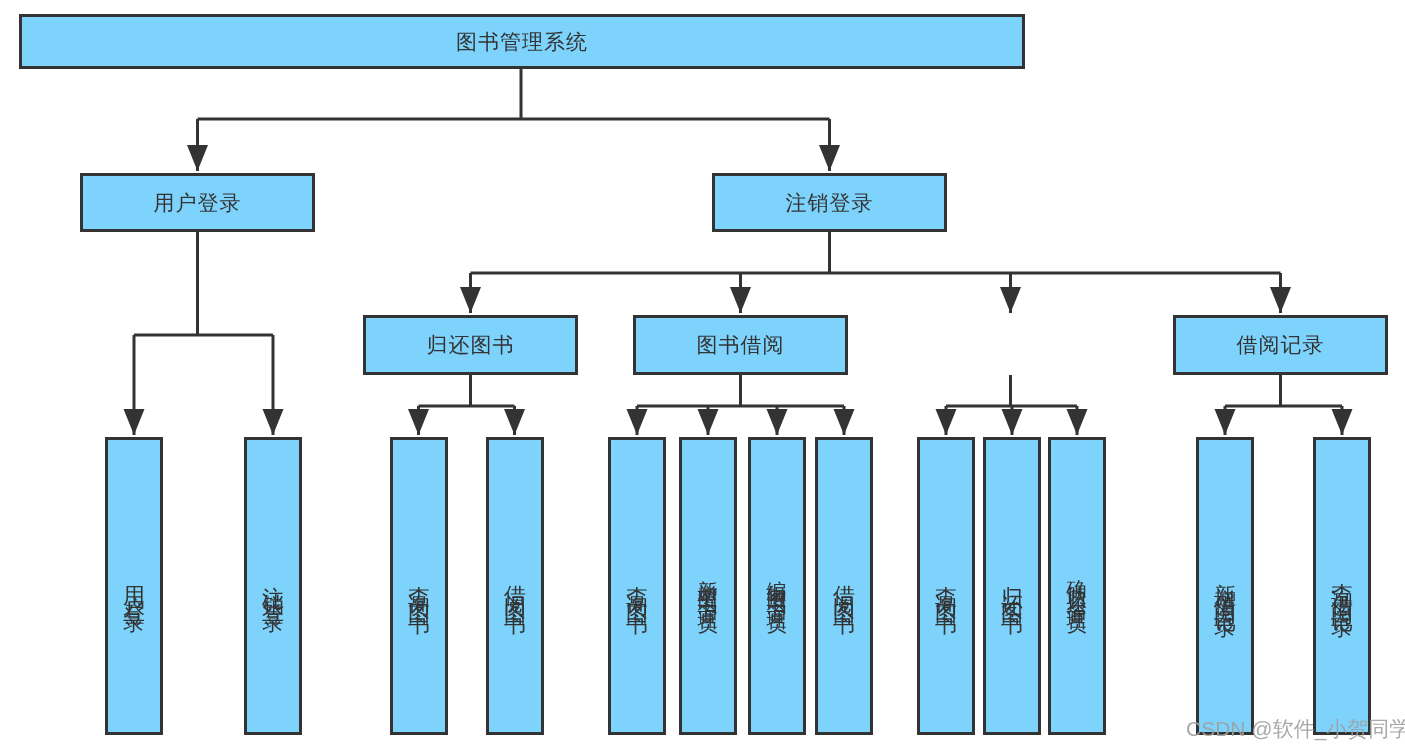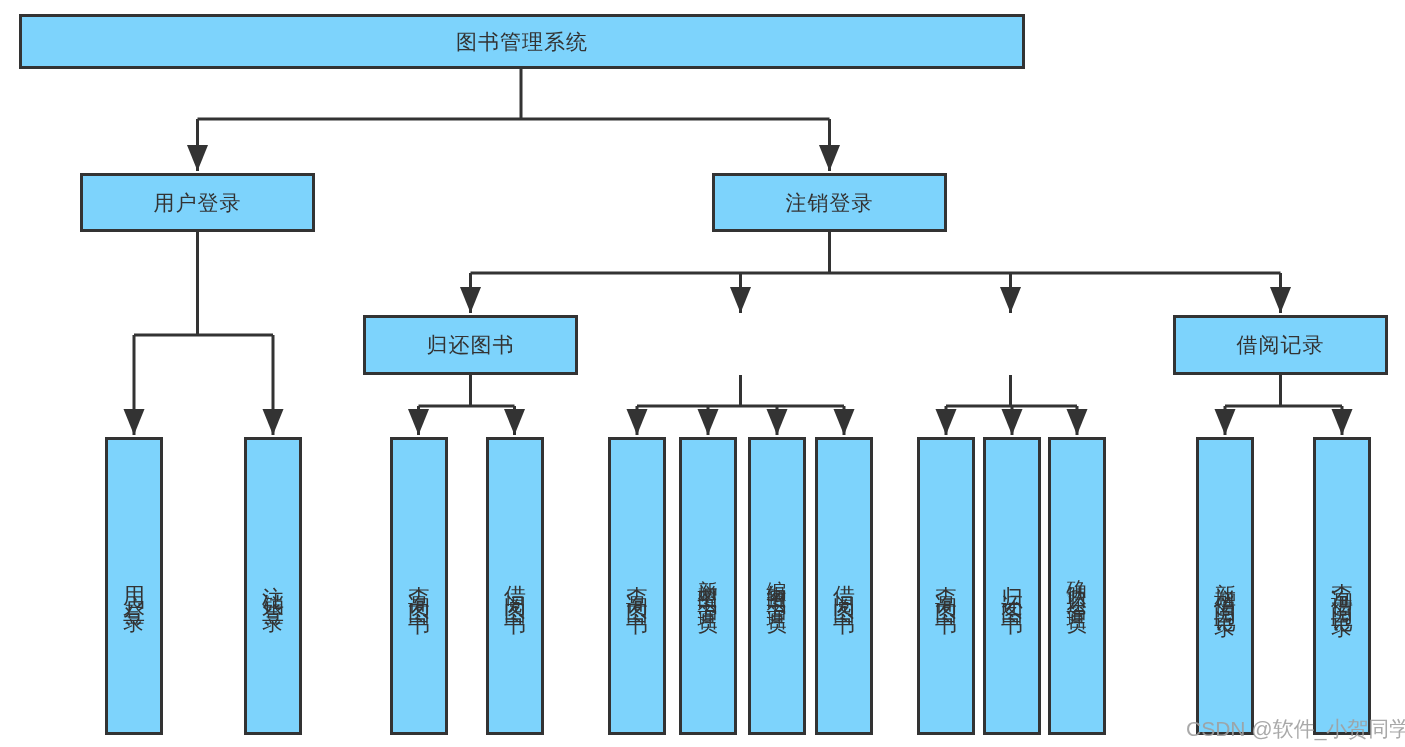--- a/index.html
+++ b/index.html
@@ -134,20 +134,23 @@
   <div class="node branch-a">
     <span class="hlabel">用户登录</span>
   </div>
   <div class="node branch-b">
     <span class="hlabel">注销登录</span>
   </div>
 
   <div class="node section sec-0">
     <span class="hlabel">归还图书</span>
   </div>
+  <div class="node section sec-1">
+    <span class="hlabel">图书借阅</span>
+  </div>
   <div class="node section sec-3">
     <span class="hlabel">借阅记录</span>
   </div>
 
   <div class="node leaf leaf-0">
     <span class="vlabel t4">用户登录</span>
   </div>
   <div class="node leaf leaf-1">
     <span class="vlabel t4">注销登录</span>
   </div>

